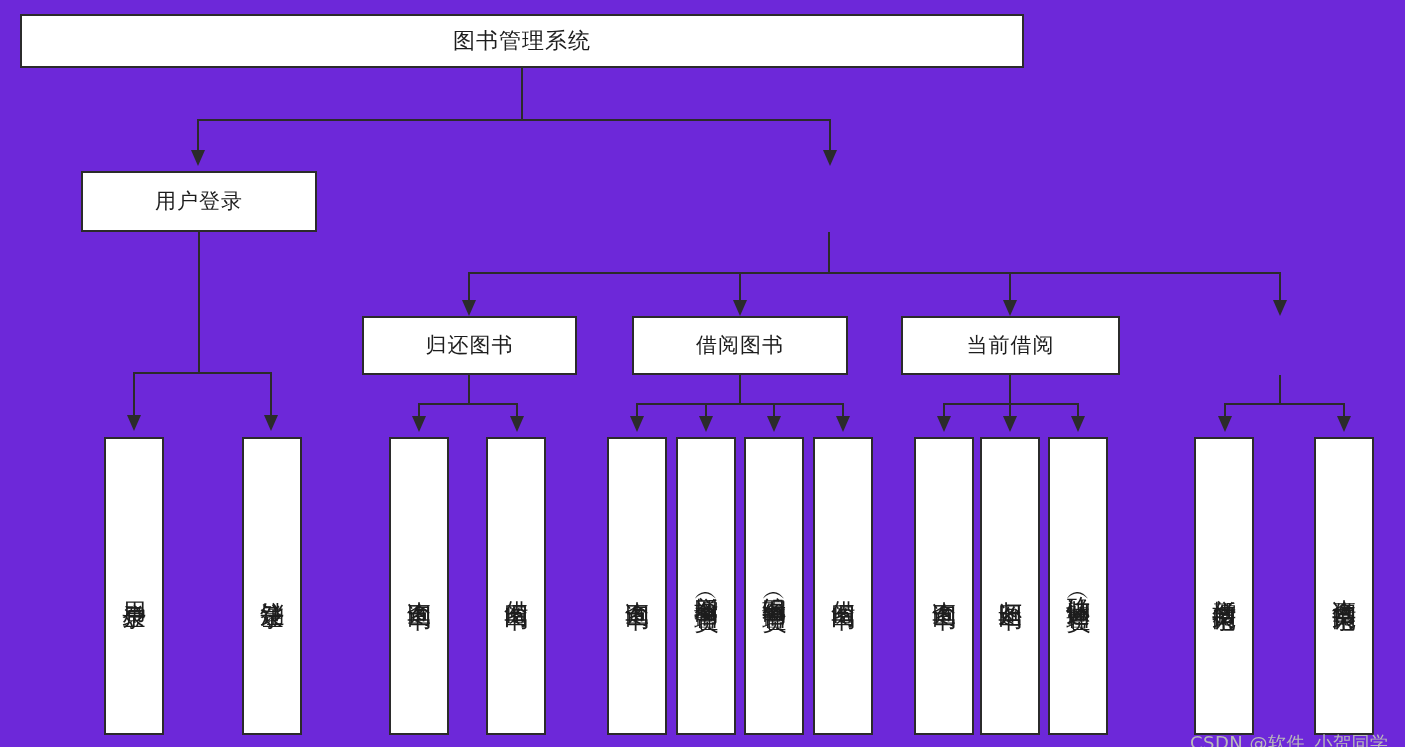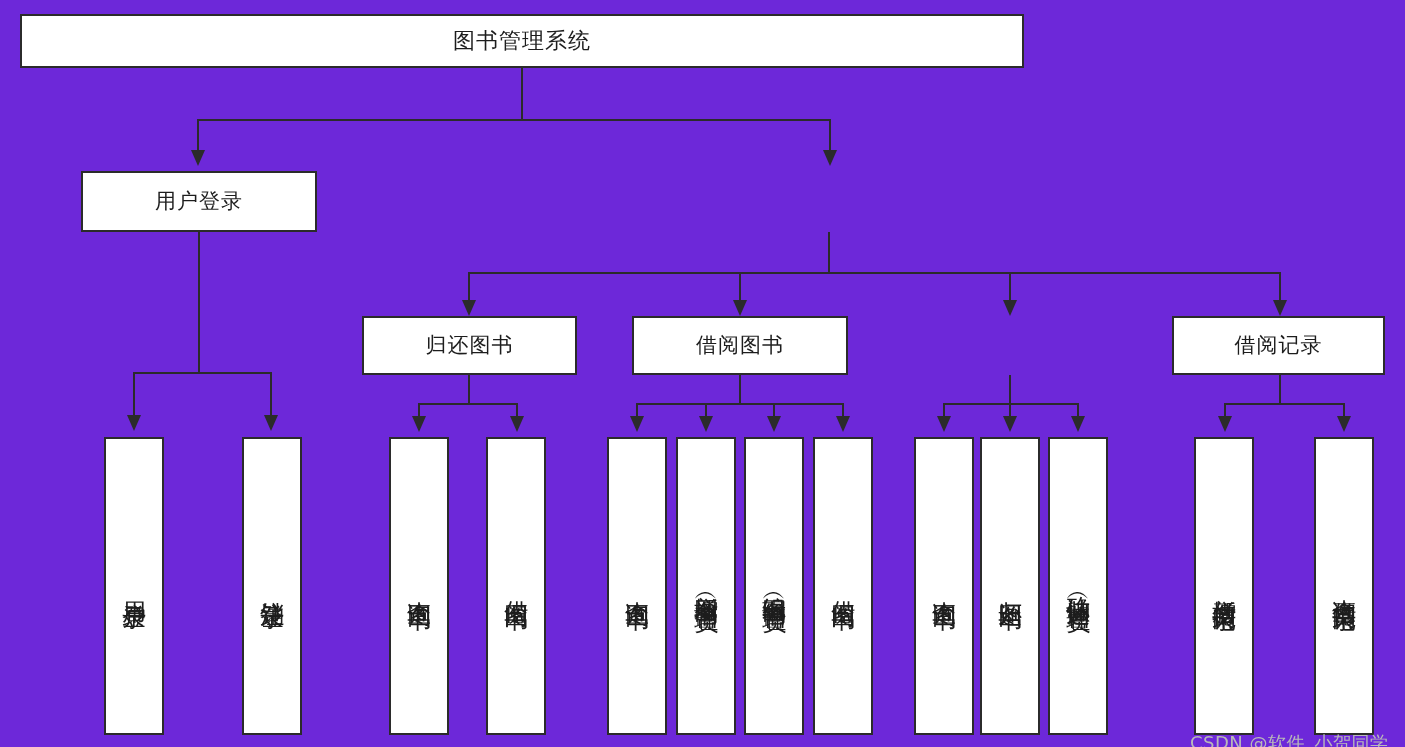--- a/index.html
+++ b/index.html
@@ -121,22 +121,22 @@
   <div class="arrow" style="left:1003px; top:300px;"></div>
   <div class="seg v" style="left:1279px; top:272px; height:29px;"></div>
   <div class="arrow" style="left:1273px; top:300px;"></div>
 
   <div class="node horiz" style="left:362px; top:316px; width:215px; height:59px;">
     <span class="label">归还图书</span>
   </div>
   <div class="node horiz" style="left:632px; top:316px; width:216px; height:59px;">
     <span class="label">借阅图书</span>
   </div>
-  <div class="node horiz" style="left:1172px; top:316px; width:213px; height:59px;">
-    <span class="label">借阅记录</span>
+  <div class="node horiz" style="left:901px; top:316px; width:219px; height:59px;">
+    <span class="label">当前借阅</span>
   </div>
 
   <div class="seg v" style="left:468px; top:375px; height:29px;"></div>
   <div class="seg h" style="left:418px; top:403px; width:100px;"></div>
   <div class="seg v" style="left:418px; top:403px; height:14px;"></div>
   <div class="arrow" style="left:412px; top:416px;"></div>
   <div class="seg v" style="left:516px; top:403px; height:14px;"></div>
   <div class="arrow" style="left:510px; top:416px;"></div>
 
   <div class="seg v" style="left:739px; top:375px; height:29px;"></div>

